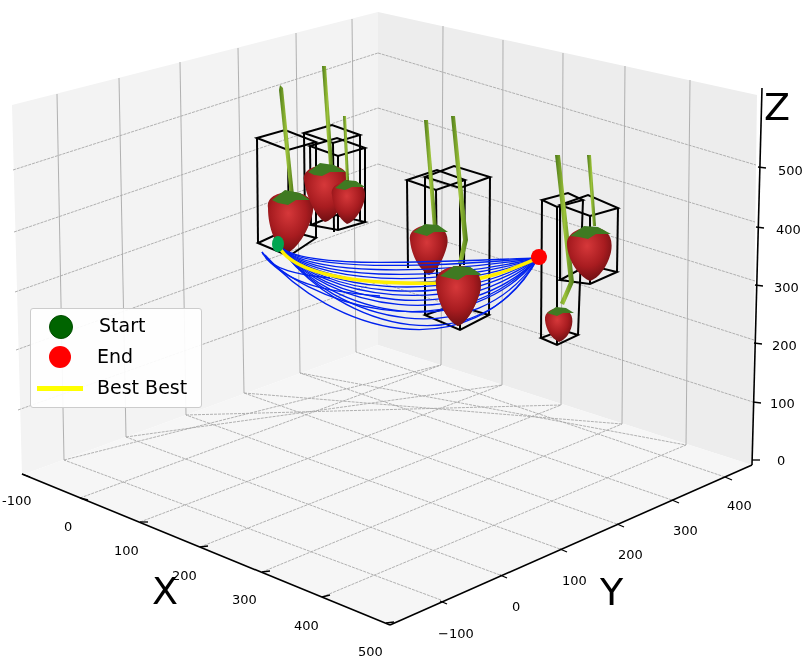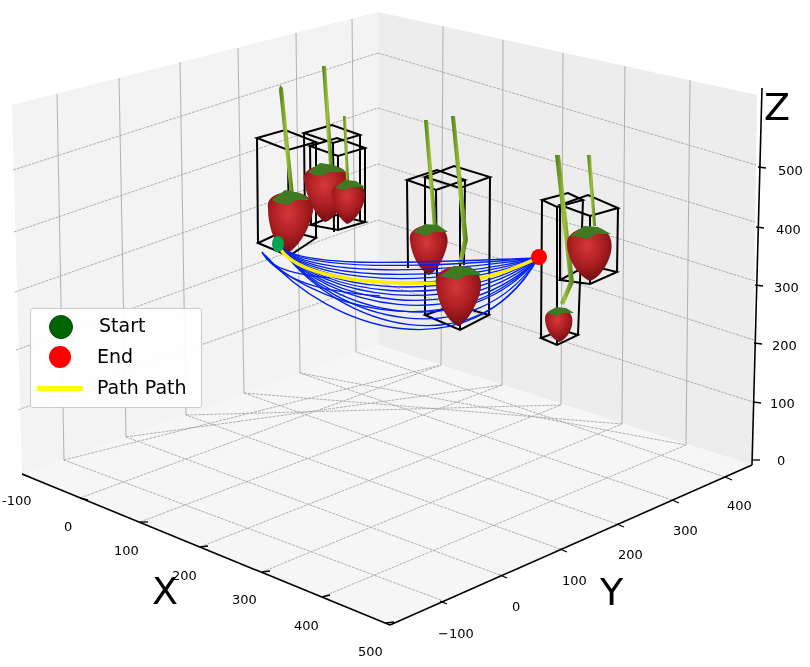--- a/index.html
+++ b/index.html
@@ -282,15 +282,15 @@
   <div class="legend-row" style="top:2px;">
     <div class="legend-marker legend-dot" style="background:#006400; border:1px solid #004d00;"></div>
     <span class="legend-text">Start</span>
   </div>
   <div class="legend-row" style="top:33px;">
     <div class="legend-marker legend-dot" style="background:#ff0000;"></div>
     <span class="legend-text" style="left:66px;">End</span>
   </div>
   <div class="legend-row" style="top:64px;">
     <div class="legend-marker legend-line" style="background:#ffff00;"></div>
-    <span class="legend-text" style="left:66px;">Path Path</span>
+    <span class="legend-text" style="left:66px;">Best Best</span>
   </div>
 </div>
 
 </body></html>

